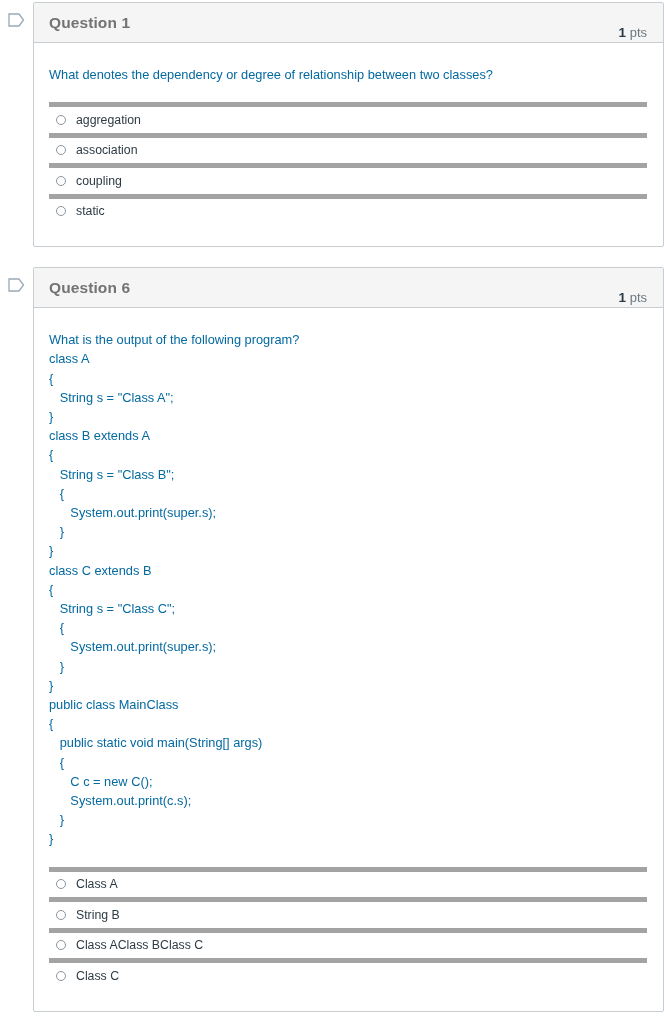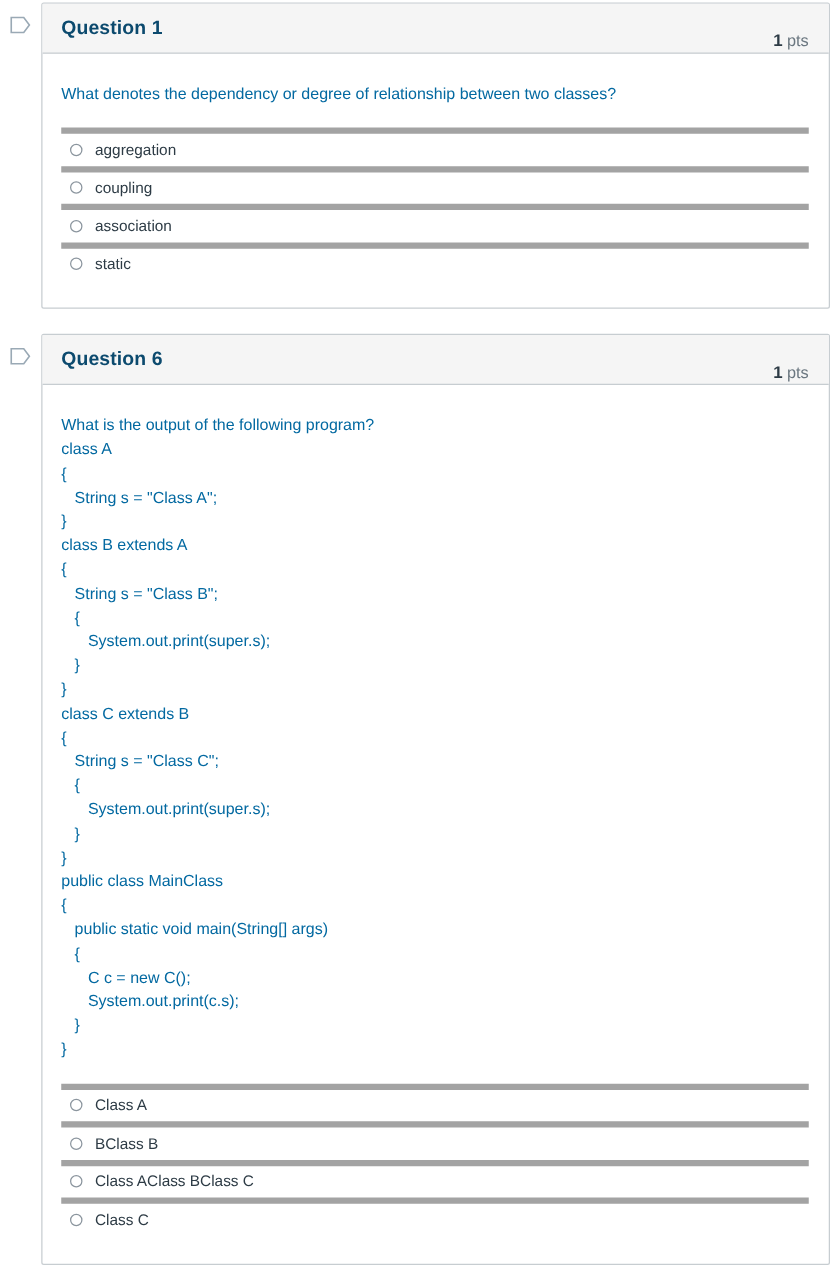--- a/index.html
+++ b/index.html
@@ -55,21 +55,21 @@
     border-bottom: 1px solid #c7cdd1;
     height: 40px;
     display: flex;
     align-items: center;
     justify-content: space-between;
     padding: 0 16px 0 15px;
   }
   .q-title {
     font-size: 15.5px;
     font-weight: bold;
-    color: #0c4a6e;
+    color: #737373;
     letter-spacing: 0.1px;
   }
   .q-points {
     font-size: 13px;
     color: #6b7780;
     margin-top: 20px;
   }
   .q-points .pts-num {
     color: #2d3b45;
     font-weight: bold;
@@ -144,25 +144,25 @@
       <div class="q-body">
         <div class="q-text">What denotes the dependency or degree of relationship between two classes?</div>
 
         <div class="answers">
           <div class="answer-row">
             <span class="radio"></span>
             <span class="answer-label">aggregation</span>
           </div>
           <div class="answer-row">
             <span class="radio"></span>
+            <span class="answer-label">association</span>
+          </div>
+          <div class="answer-row">
+            <span class="radio"></span>
             <span class="answer-label">coupling</span>
-          </div>
-          <div class="answer-row">
-            <span class="radio"></span>
-            <span class="answer-label">association</span>
           </div>
           <div class="answer-row">
             <span class="radio"></span>
             <span class="answer-label">static</span>
           </div>
         </div>
       </div>
 
     </div>
   </div>
@@ -213,21 +213,21 @@
    }
 }</div>
 
         <div class="answers">
           <div class="answer-row">
             <span class="radio"></span>
             <span class="answer-label">Class A</span>
           </div>
           <div class="answer-row">
             <span class="radio"></span>
-            <span class="answer-label">BClass B</span>
+            <span class="answer-label">String B</span>
           </div>
           <div class="answer-row">
             <span class="radio"></span>
             <span class="answer-label">Class AClass BClass C</span>
           </div>
           <div class="answer-row">
             <span class="radio"></span>
             <span class="answer-label">Class C</span>
           </div>
         </div>

